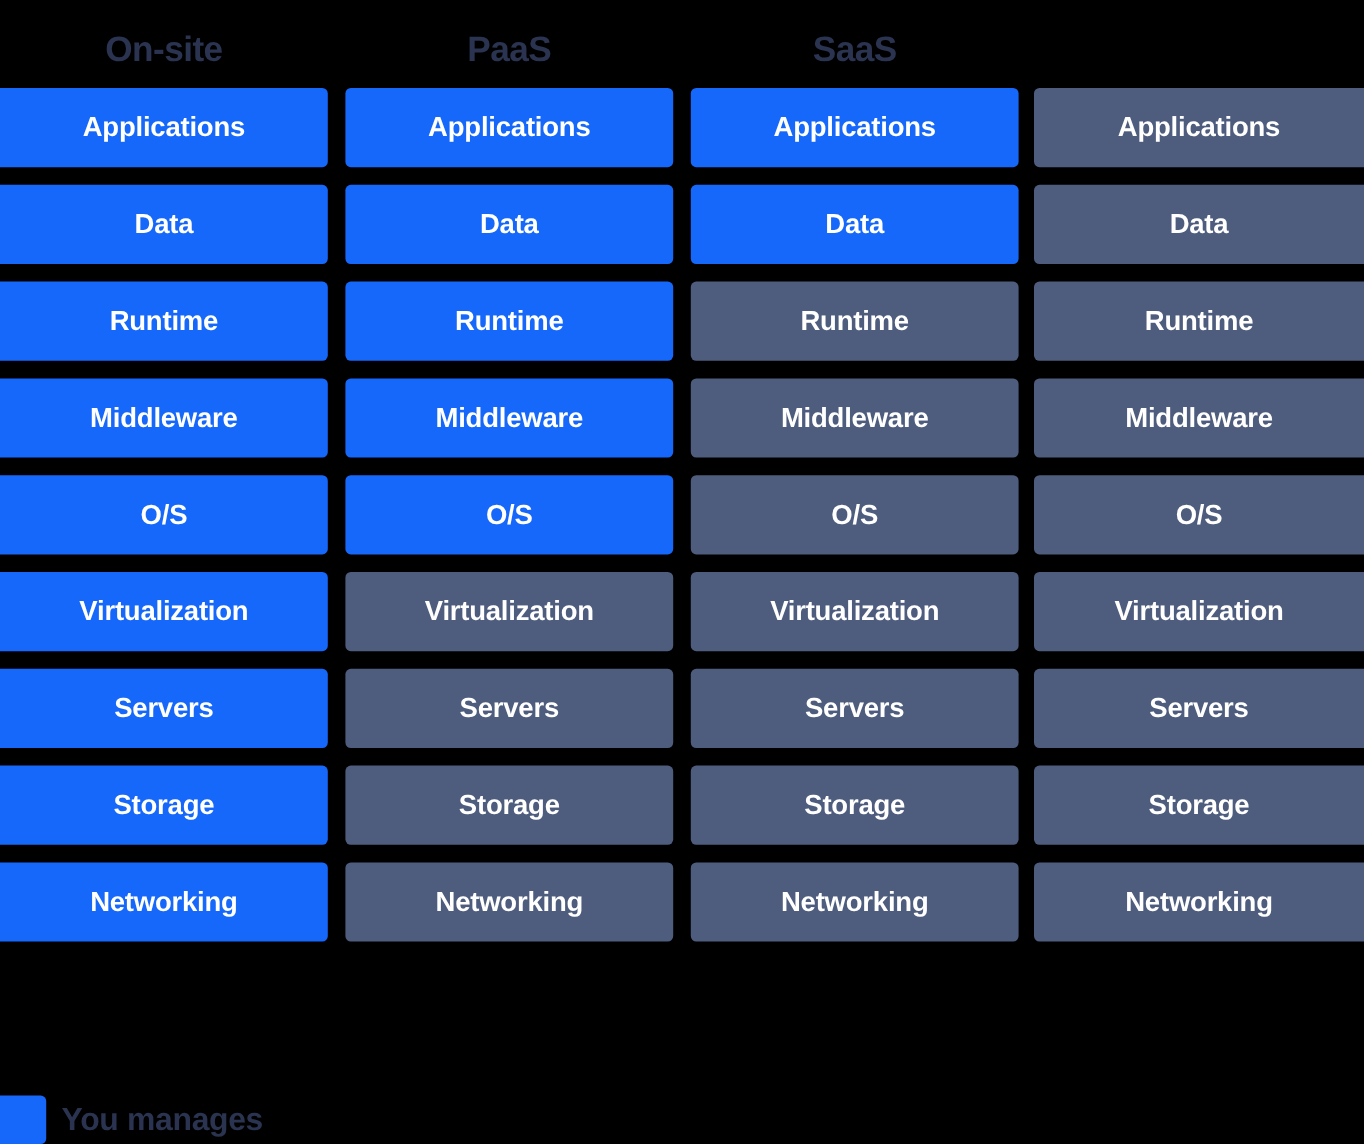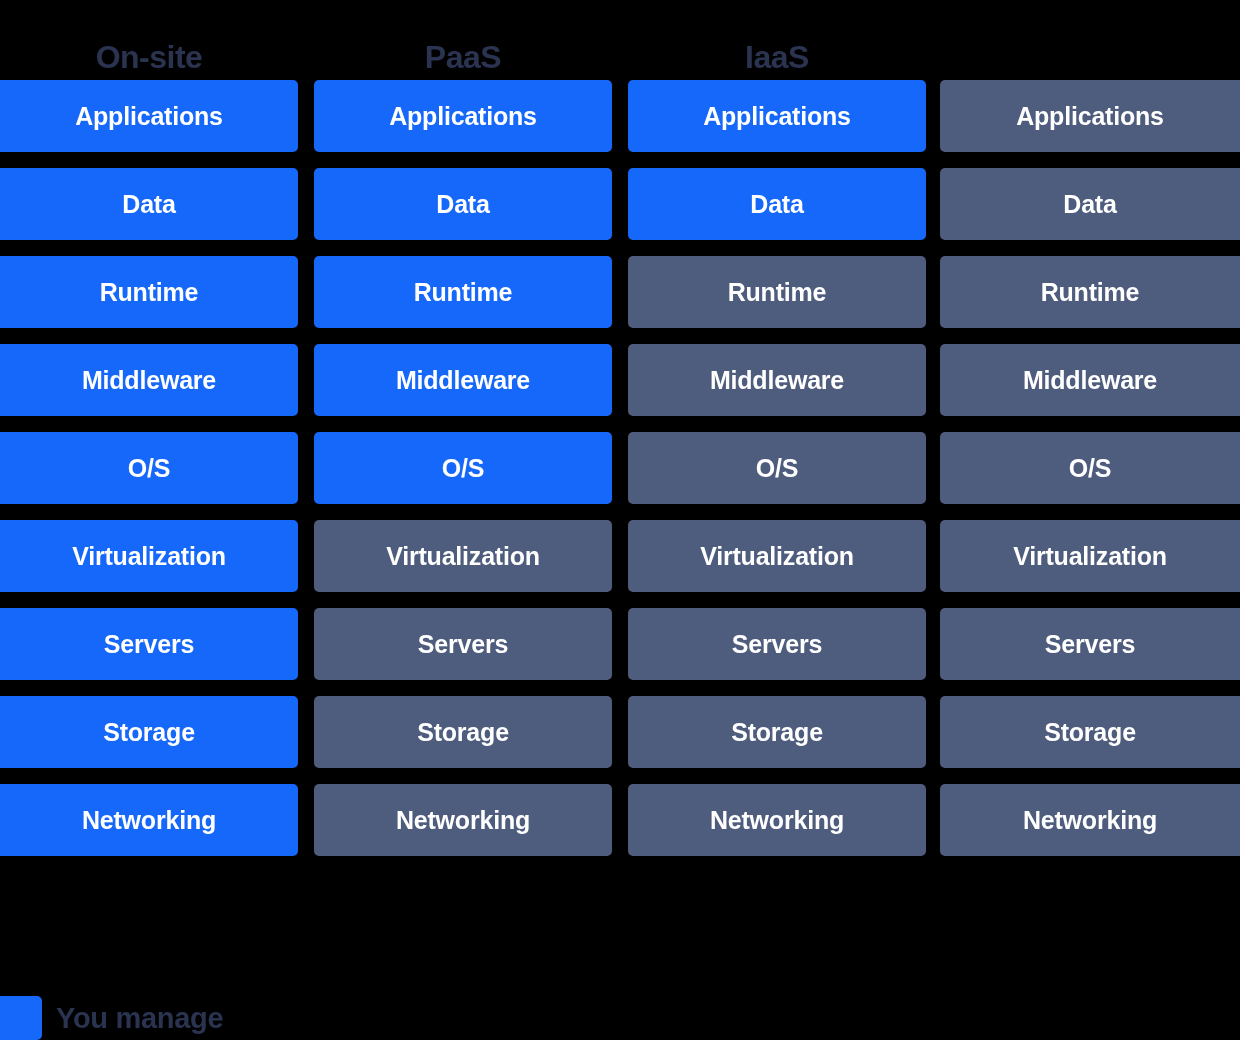--- a/index.html
+++ b/index.html
@@ -14,21 +14,21 @@
 
   body {
     font-family: "Liberation Sans", "DejaVu Sans", sans-serif;
     position: relative;
   }
 
   
   #headers {
     position: absolute;
     left: 0;
-    top: 16px;
+    top: 3px;
     width: 1240px;
     height: 72px;
     display: grid;
     grid-template-columns: 298px 16px 298px 16px 298px 14px 300px;
   }
 
   .col-header {
     display: flex;
     align-items: center;
     justify-content: center;
@@ -126,21 +126,21 @@
   }
 </style>
 </head>
 <body>
 
 <div id="headers">
   <div class="col-header">On-site</div>
   <div class="gutter"></div>
   <div class="col-header">PaaS</div>
   <div class="gutter"></div>
-  <div class="col-header">IaaS</div>
+  <div class="col-header">SaaS</div>
   <div class="gutter"></div>
 </div>
 
 <div id="matrix">
     <div class="matrix-row">
       <div class="cell you">Applications</div>
       <div class="gutter"></div>
       <div class="cell you">Applications</div>
       <div class="gutter"></div>
       <div class="cell you">Applications</div>
@@ -217,15 +217,15 @@
       <div class="gutter"></div>
       <div class="cell provider">Networking</div>
       <div class="gutter"></div>
       <div class="cell provider">Networking</div>
     </div>
   </div>
 
 <div id="legend">
   <div class="legend-item first">
     <span class="swatch you"></span>
-    <span class="legend-label">You manage</span>
+    <span class="legend-label">You manages</span>
   </div>
 </div>
 
 </body></html>

